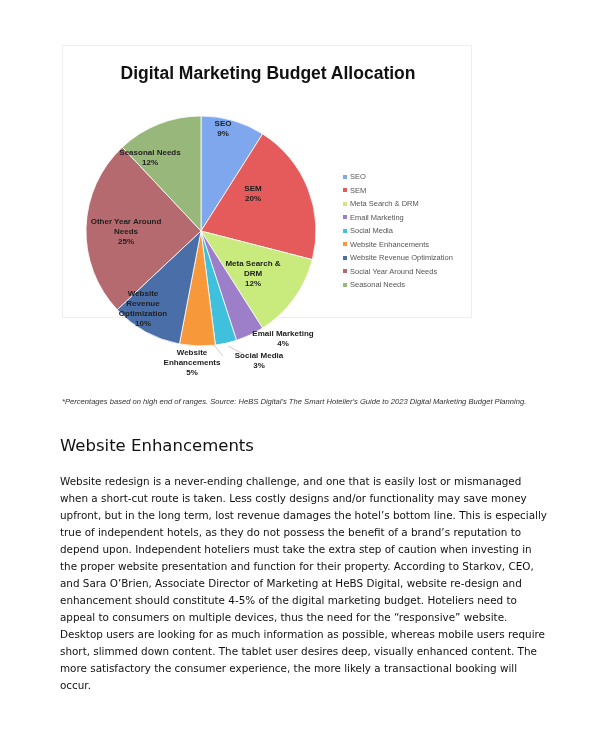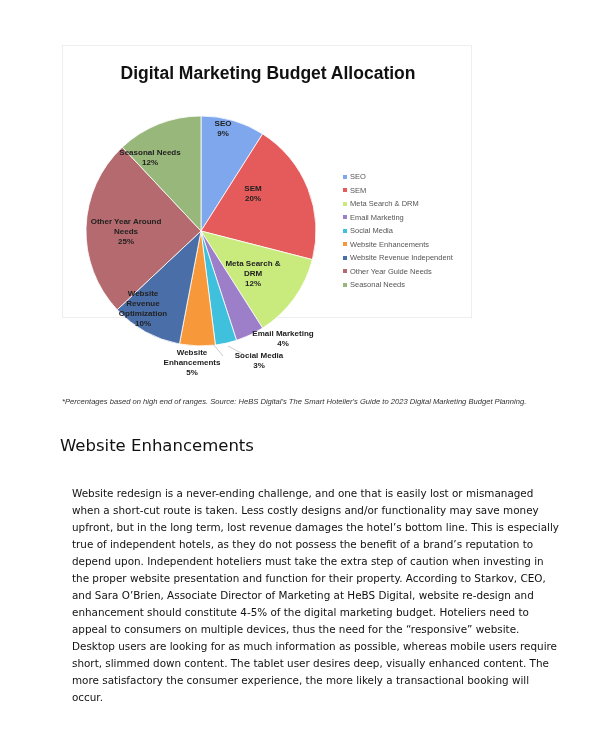--- a/index.html
+++ b/index.html
@@ -6,21 +6,21 @@
   body { width: 600px; height: 730px; position: relative; overflow: hidden; font-family: "Liberation Sans", sans-serif; }
   .chart-box { position: absolute; left: 62px; top: 45px; width: 410px; height: 273px; border: 1px solid #eeeeee; background: #fff; box-sizing: border-box; text-decoration: underline; }
   .chart-title { position: absolute; left: 0; top: 17px; width: 410px; text-align: center; font-family: "Liberation Sans", sans-serif; font-weight: bold; font-size: 17.5px; color: #111; }
   svg.pie { position: absolute; left: 0; top: 0; }
   .legend { position: absolute; left: 280px; top: 124px; }
   .legend-item { display: flex; align-items: center; height: 13.5px; font-family: "Liberation Sans", sans-serif; font-size: 7.5px; color: #555; white-space: nowrap; }
   .legend-swatch { width: 4px; height: 4px; margin-right: 3px; display: inline-block; }
   .slice-label { font-family: "Liberation Sans", sans-serif; font-weight: bold; font-size: 8px; fill: #222; text-anchor: middle; }
   .caption { position: absolute; left: 62px; top: 395px; width: 480px; font-family: "Liberation Sans", sans-serif; font-style: italic; font-size: 7.6px; line-height: 13px; color: #333; }
   .section-title { position: absolute; left: 60px; top: 436px; font-family: "DejaVu Sans", sans-serif; font-size: 16.5px; color: #111; font-weight: normal; margin: 0; }
-  .body-text { position: absolute; left: 60px; top: 473px; width: 490px; font-family: "DejaVu Sans", sans-serif; font-size: 10.4px; line-height: 17px; color: #111; margin: 12px; }
+  .body-text { position: absolute; left: 60px; top: 473px; width: 490px; font-family: "DejaVu Sans", sans-serif; font-size: 10.4px; line-height: 17px; color: #111; margin: 0; }
 </style>
 </head>
 <body>
 
 <div class="chart-box">
   <div class="chart-title">Digital Marketing Budget Allocation</div>
   <svg class="pie" id="pie" width="410" height="339">
       <path d="M138,185 L138,70 A115,115 0 0 1 199.6200814225846,87.90228856726827 Z" fill="#7fa7ee" stroke="#ffffff" stroke-width="0.8"></path>
       <path d="M138,185 L199.6200814225846,87.90228856726827 A115,115 0 0 1 249.38706352979258,213.5993370239583 Z" fill="#e55a5a" stroke="#ffffff" stroke-width="0.8"></path>
       <path d="M138,185 L249.38706352979258,213.5993370239583 A115,115 0 0 1 199.62008142258463,282.0977114327317 Z" fill="#c9ea7d" stroke="#ffffff" stroke-width="0.8"></path>
@@ -62,25 +62,25 @@
       <div class="legend-item">
         <span class="legend-swatch" style="background: rgb(63, 192, 220);"></span>
         <span>Social Media</span>
       </div>
       <div class="legend-item">
         <span class="legend-swatch" style="background: rgb(247, 153, 58);"></span>
         <span>Website Enhancements</span>
       </div>
       <div class="legend-item">
         <span class="legend-swatch" style="background: rgb(74, 110, 168);"></span>
-        <span>Website Revenue Independent</span>
+        <span>Website Revenue Optimization</span>
       </div>
       <div class="legend-item">
         <span class="legend-swatch" style="background: rgb(180, 106, 110);"></span>
-        <span>Other Year Guide Needs</span>
+        <span>Social Year Around Needs</span>
       </div>
       <div class="legend-item">
         <span class="legend-swatch" style="background: rgb(152, 183, 122);"></span>
         <span>Seasonal Needs</span>
       </div>
     </div>
 </div>
 
 <div class="caption">*Percentages based on high end of ranges. Source: HeBS Digital's The Smart Hotelier's Guide to 2023 Digital Marketing Budget Planning.</div>
 

